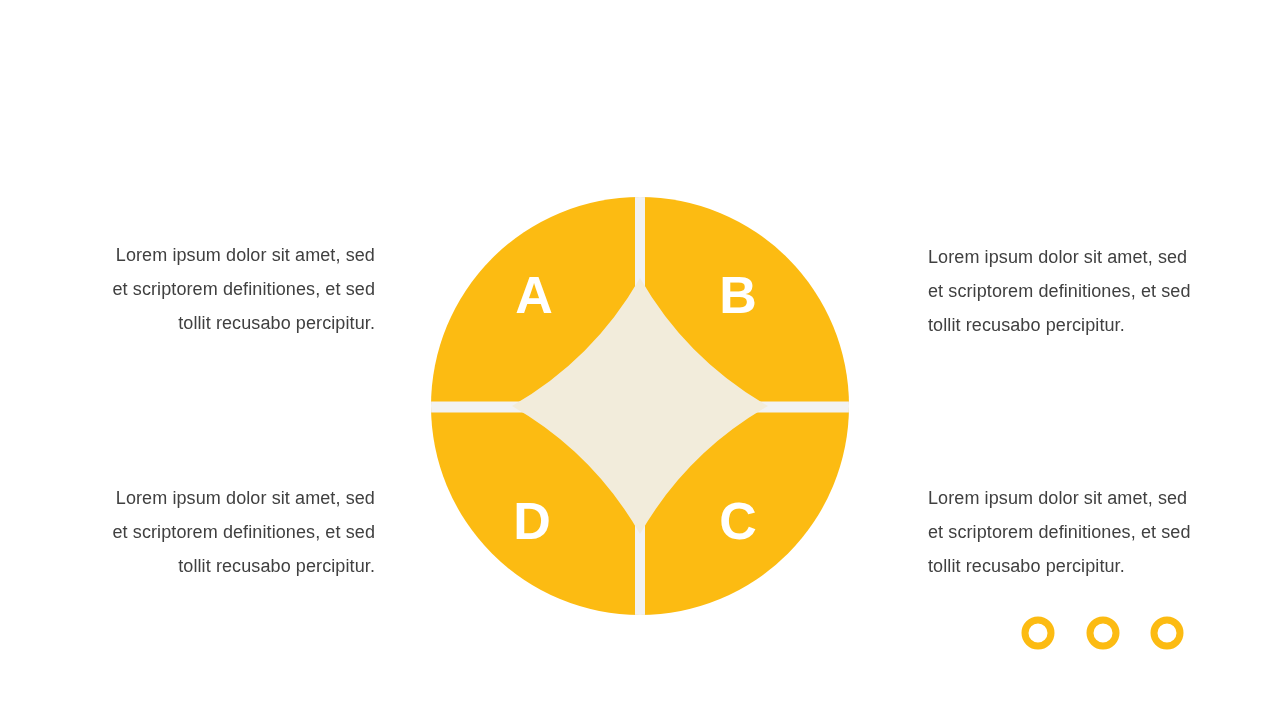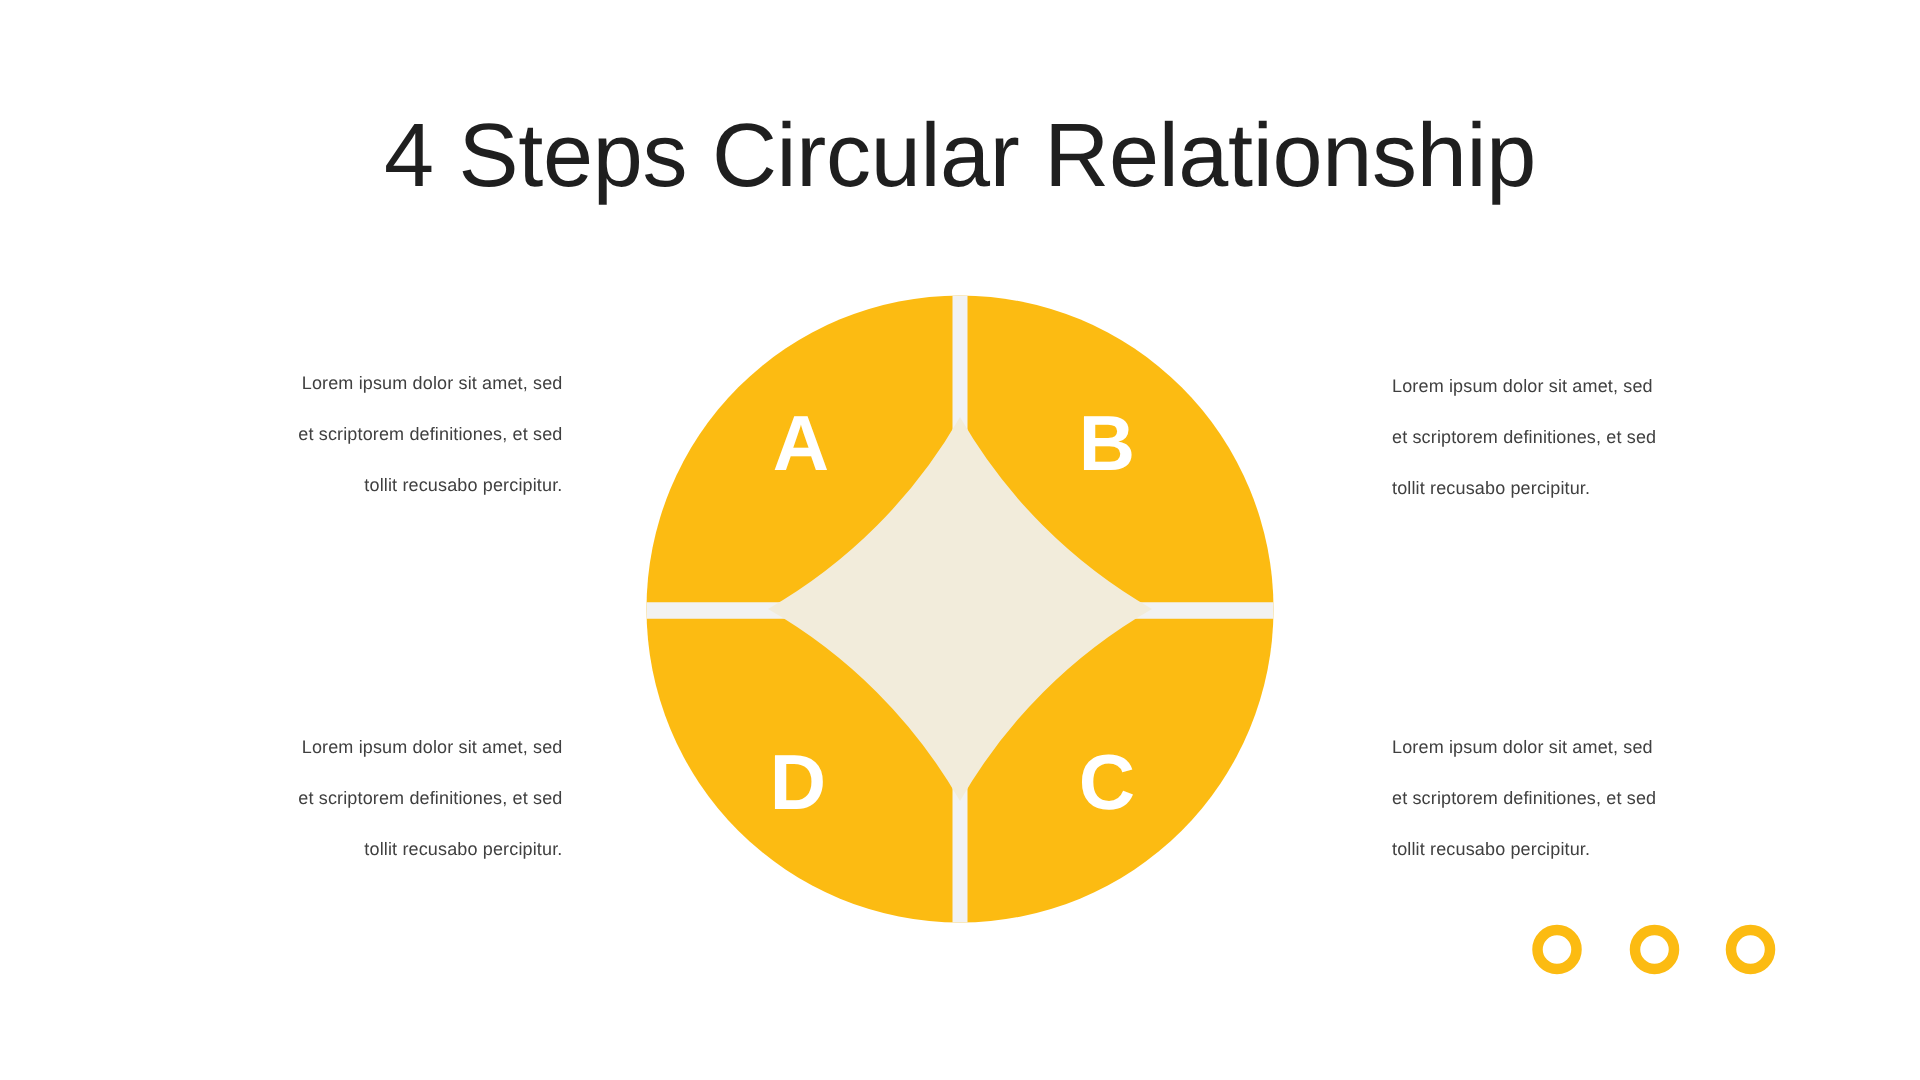--- a/index.html
+++ b/index.html
@@ -20,21 +20,21 @@
     text-align: center;
     font-size: 60px;
     font-weight: 400;
     letter-spacing: -0.2px;
     color: #1f1f1f;
     line-height: 1.15;
   }
   .txt-block {
     position: absolute;
     width: 300px;
-    font-size: 12px;
+    font-size: 18px;
     line-height: 34px;
     letter-spacing: 0.1px;
     color: #404040;
   }
   .txt-block span { display: block; }
   .tl { right: 905px; top: 238px; text-align: right; }
   .tr { left: 928px;  top: 240px; text-align: left;  }
   .bl { right: 905px; top: 481px; text-align: right; }
   .br { left: 928px;  top: 481px; text-align: left;  }
   .diagram-svg {
@@ -49,21 +49,20 @@
     fill: #ffffff;
     text-anchor: middle;
   }
   .ring { fill: none; stroke-width: 7px; }
 </style>
 </head>
 <body>
 
 <div class="slide">
 
-  <h1 class="title">4 Steps Circular Relationship</h1>
 
   <svg class="diagram-svg" viewBox="0 0 1280 720">
     <defs>
       <clipPath id="circleClip">
         <circle cx="640" cy="406" r="209"></circle>
       </clipPath>
     </defs>
 
     <circle cx="640" cy="406" r="209" fill="#FCBB12"></circle>
 

